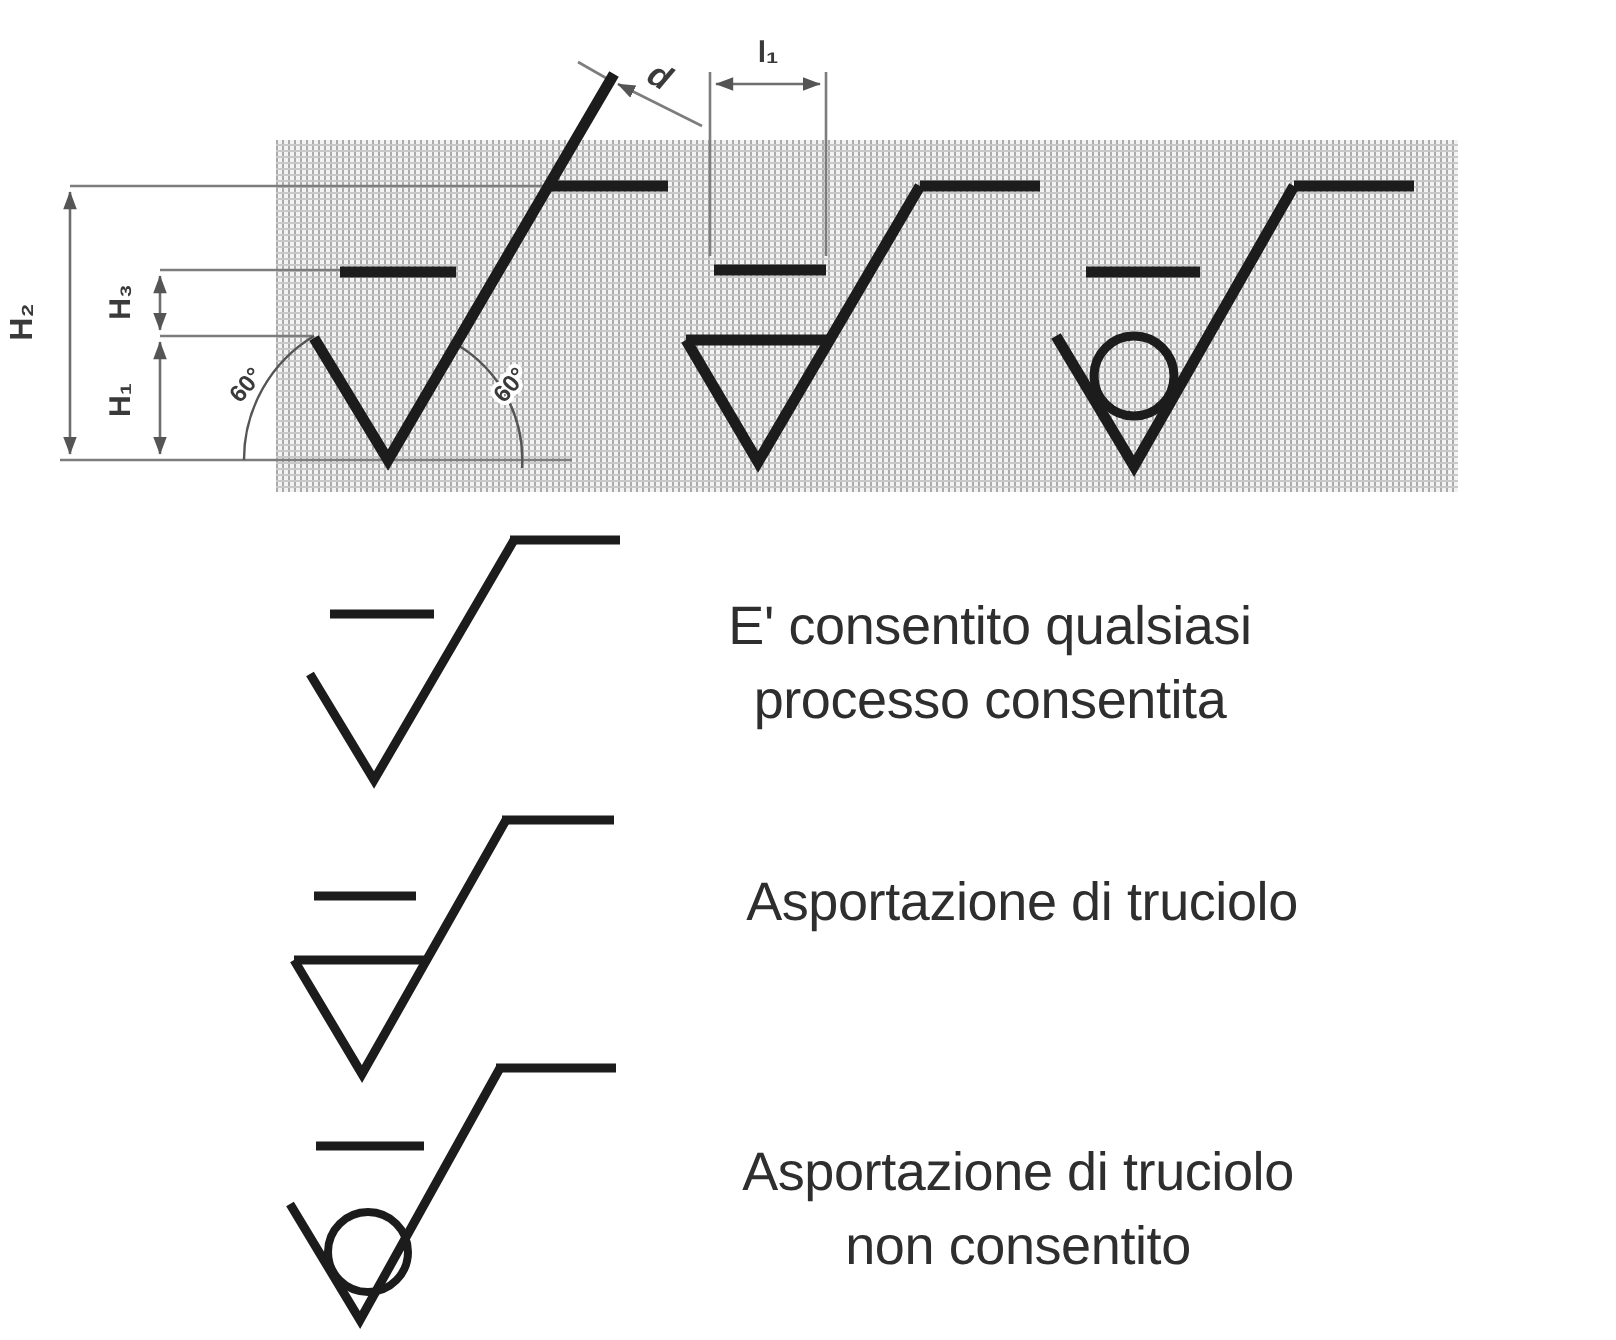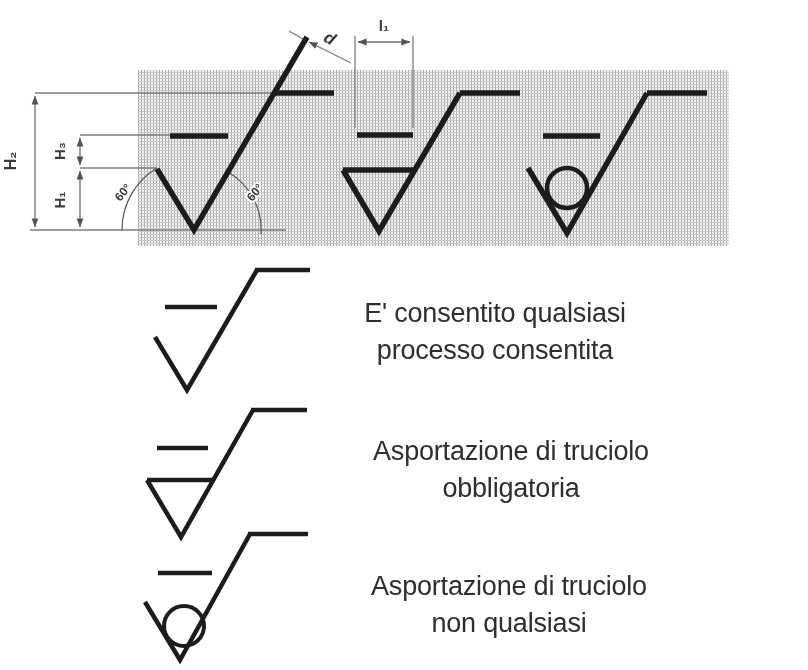--- a/index.html
+++ b/index.html
@@ -123,21 +123,20 @@
     </g>
   </svg>
 
   <div class="caption" style="left:310px;top:295px;">
     <span class="ln">E' consentito qualsiasi</span>
     <span class="ln">processo consentita</span>
   </div>
 
   <div class="caption" style="left:326px;top:433px;">
     <span class="ln">Asportazione di truciolo</span>
-    <span class="ln">obbligatoria</span>
   </div>
 
   <div class="caption" style="left:324px;top:568px;">
     <span class="ln">Asportazione di truciolo</span>
-    <span class="ln">non qualsiasi</span>
+    <span class="ln">non consentito</span>
   </div>
 
 </div>
 
 </body></html>

